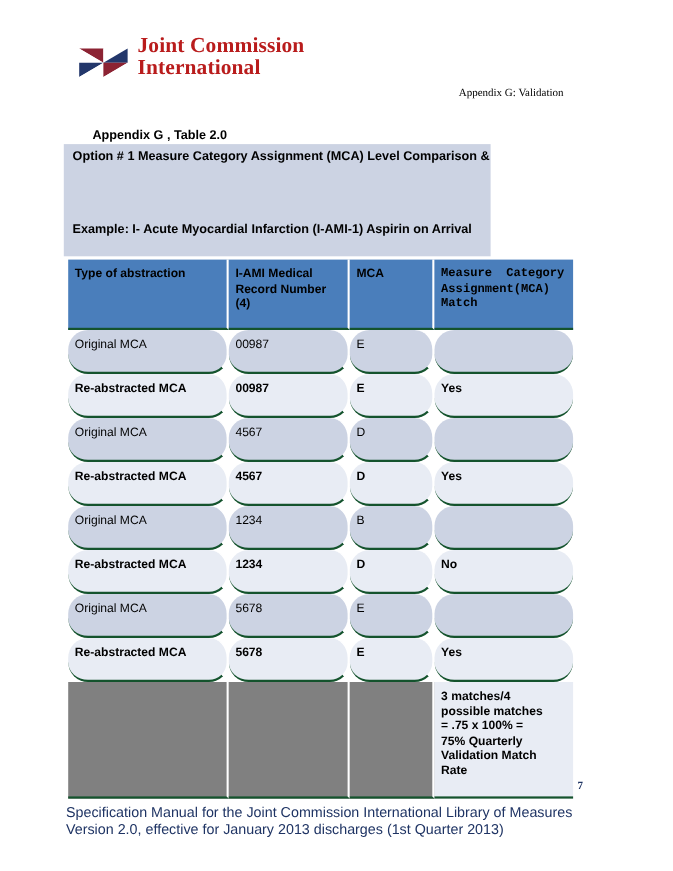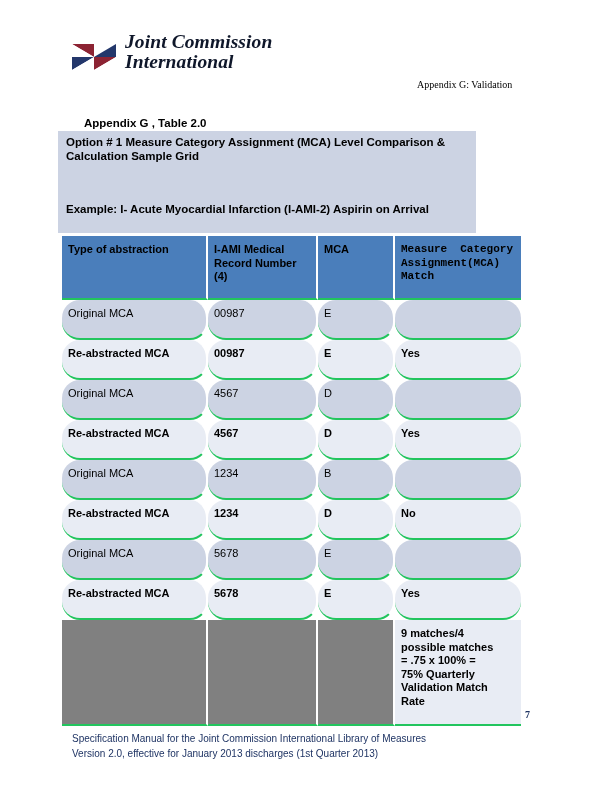--- a/index.html
+++ b/index.html
@@ -34,24 +34,23 @@
     width: 52px;
     height: 46px;
     position: relative;
     flex: 0 0 auto;
     margin-top: 2px;
   }
   #logo-mark svg { display: block; }
   #logo-words {
     margin-left: 5px;
     font-family: "Liberation Serif", serif;
-    color: #0f172a;
+    color: #b91c1c;
     font-weight: bold;
     line-height: 1.02;
-    font-style: italic;
   }
   .logo-line1 { font-size: 19.5px; letter-spacing: 0.1px; }
   .logo-line2 { font-size: 19.5px; letter-spacing: 0.1px; }
 
   #appendix-tag {
     position: absolute;
     left: 417px;
     top: 79px;
     font-family: "Liberation Serif", serif;
     font-size: 10px;
@@ -79,21 +78,20 @@
     white-space: nowrap;
     z-index: 3;
   }
   #intro-banner {
     position: absolute;
     left: 58px;
     top: 131px;
     width: 388px;
     height: 102px;
     background: #ccd3e3;
-    padding-left: 30px;
   }
   #intro-inner {
     position: absolute;
     left: 8px;
     top: 0px;
     width: 450px;
   }
   .intro-bold {
     font-size: 11.5px;
     font-weight: bold;
@@ -124,21 +122,21 @@
     border-collapse: separate;
     border-spacing: 0;
     table-layout: fixed;
   }
   #grid-table td {
     vertical-align: top;
     padding: 7px 8px 7px 6px;
     font-size: 11px;
     color: #000000;
     border-right: 2px solid #ffffff;
-    border-bottom: 2px solid #22c55e;
+    border-bottom: 2px solid #14532d;
     line-height: 13.5px;
   }
   #grid-table td:last-child { border-right: none; }
 
   .col-1 { width: 146px; }
   .col-2 { width: 110px; }
   .col-3 { width: 77px; }
   .col-4 { width: 126px; }
 
   thead td {
@@ -178,23 +176,23 @@
     position: absolute;
     left: 525px;
     top: 709px;
     font-size: 10px;
     font-weight: bold;
     color: #1f3464;
     font-family: "Liberation Serif", serif;
   }
   #footer-text {
     position: absolute;
-    left: 72px;
+    left: 60px;
     top: 731px;
-    font-size: 10px;
+    font-size: 13px;
     color: #1f3464;
     line-height: 15px;
   }
 </style>
 </head>
 <body>
 
 <div id="header-block">
 
   <div id="logo-wrap">
@@ -222,24 +220,23 @@
   </div>
 
   <div id="appendix-tag">Appendix G: Validation</div>
 </div>
 
 <div id="table-label">Appendix G , Table 2.0</div>
 
 <div id="intro-banner">
   <div id="intro-inner">
     <div class="intro-bold" style="margin-top:5px;">Option # 1 Measure Category Assignment (MCA) Level Comparison &amp;</div>
-    <div class="intro-bold">Calculation Sample Grid</div>
   </div>
 </div>
-<div id="intro-example">Example: I- Acute Myocardial Infarction (I-AMI-2) Aspirin on Arrival</div>
+<div id="intro-example">Example: I- Acute Myocardial Infarction (I-AMI-1) Aspirin on Arrival</div>
 
 <table id="grid-table">
   <colgroup>
     <col class="col-1">
       <col class="col-2">
       <col class="col-3">
       <col class="col-4">
   </colgroup>
   <thead>
     <tr>
@@ -308,21 +305,21 @@
         <td>Re-abstracted MCA</td>
         <td>5678</td>
         <td>E</td>
         <td class="match-cell">Yes</td>
       </tr>
       <tr class="total-row">
         <td class="shaded">&nbsp;</td>
         <td class="shaded">&nbsp;</td>
         <td class="shaded">&nbsp;</td>
         <td class="calc">
-          <div>9 matches/4</div>
+          <div>3 matches/4</div>
           <div>possible matches</div>
           <div>= .75  x 100% =</div>
           <div>75% Quarterly</div>
           <div>Validation Match</div>
           <div>Rate</div>
         </td>
       </tr>
     </tbody>
 </table>
 

